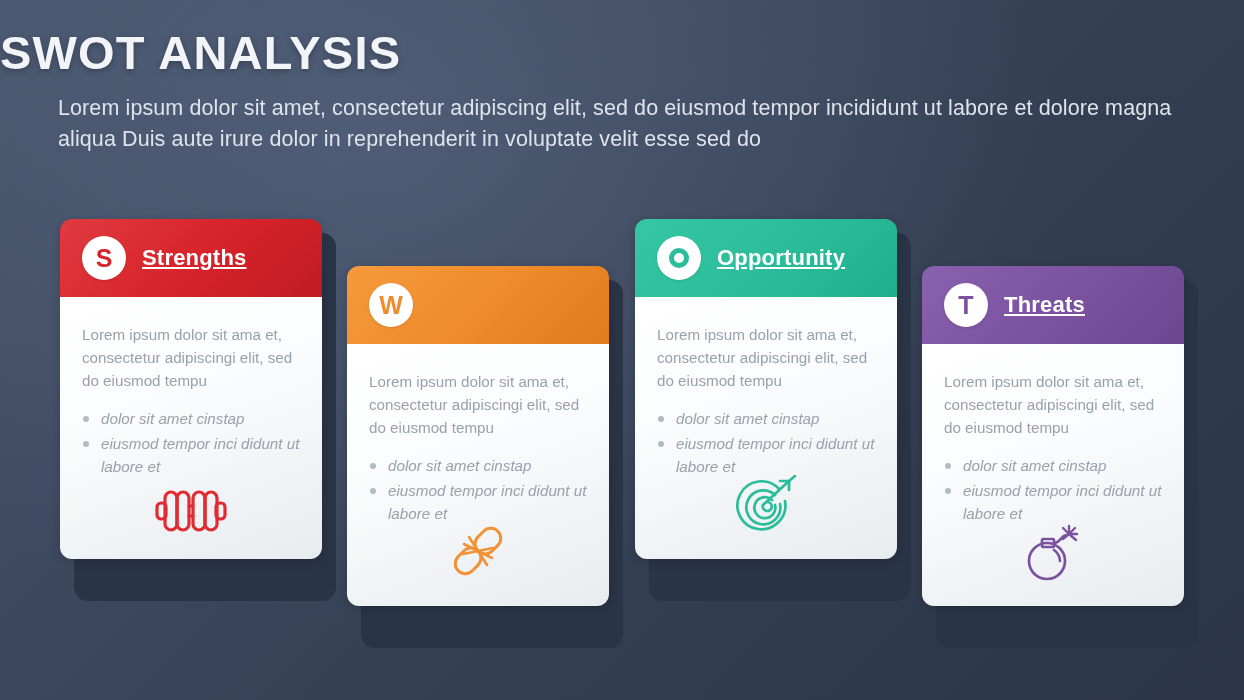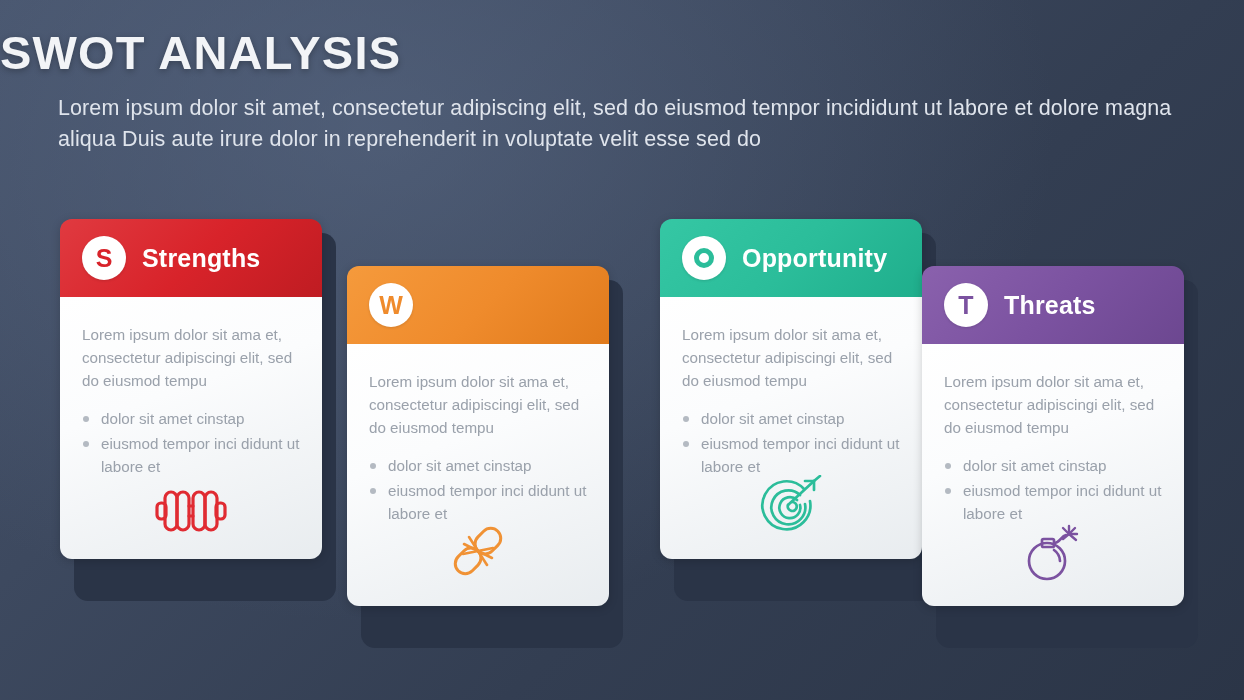--- a/index.html
+++ b/index.html
@@ -22,21 +22,21 @@
     margin-top:16px; font-size:21.5px; line-height:1.42; color:#dfe4ec;
     font-weight:400; letter-spacing:0.1px; padding:0 50px;margin-left:8px;
   }
 
   
   .cards { position:absolute; left:0; top:0; width:1244px; height:700px; }
 
   .card-wrap { position:absolute; width:262px; }
   .card-wrap.c0 { left:60px;  top:219px; }
   .card-wrap.c1 { left:347px; top:266px; }
-  .card-wrap.c2 { left:660px; top:219px; }
+  .card-wrap.c2 { left:635px; top:219px; }
   .card-wrap.c3 { left:922px; top:266px; }
 
   .card-shadow {
     position:absolute; left:14px; top:14px; width:262px; height:368px;
     background:#2a3447; border-radius:14px;
   }
   .card {
     position:relative; width:262px; border-radius:12px; overflow:hidden;
     box-shadow:0 2px 10px rgba(0,0,0,0.18);
   }
@@ -50,28 +50,28 @@
     display:flex; align-items:center; justify-content:center;
     font-size:25px; font-weight:700; flex:none;
     box-shadow:0 1px 3px rgba(0,0,0,0.12);
   }
   .badge-ring {
     width:44px; height:44px; border-radius:50%; background:#ffffff;
     display:flex; align-items:center; justify-content:center; flex:none;
     box-shadow:0 1px 3px rgba(0,0,0,0.12);
   }
   .ring-inner { width:20px; height:20px; border-radius:50%; border:5px solid; box-sizing:border-box; }
-  .head-title { color:#ffffff; font-size:25px; font-weight:700; letter-spacing:0.2px; }
+  .head-title { color:#ffffff; font-size:22px; font-weight:700; letter-spacing:0.2px;text-decoration:underline; }
 
   .card-body {
     background:linear-gradient(160deg,#ffffff 0%,#fbfcfd 38%,#e8ecef 100%);
     padding:26px 20px 18px 22px; height:262px; position:relative;
   }
   .desc { font-size:15.2px; line-height:1.52; color:#9aa1ab; }
-  .bullets { list-style:none; margin-top:16px; }
+  .bullets { list-style:none; margin-top:16px;font-style:italic; }
   .bullets li {
     font-size:15.2px; line-height:1.5; color:#9aa1ab;
     padding-left:19px; position:relative; margin-bottom:2px;
   }
   .bullets li::before {
     content:""; position:absolute; left:1px; top:8px;
     width:6px; height:6px; border-radius:50%; background:#b4bac2;
   }
   .card-icon {
     position:absolute; left:0; right:0; bottom:22px;

